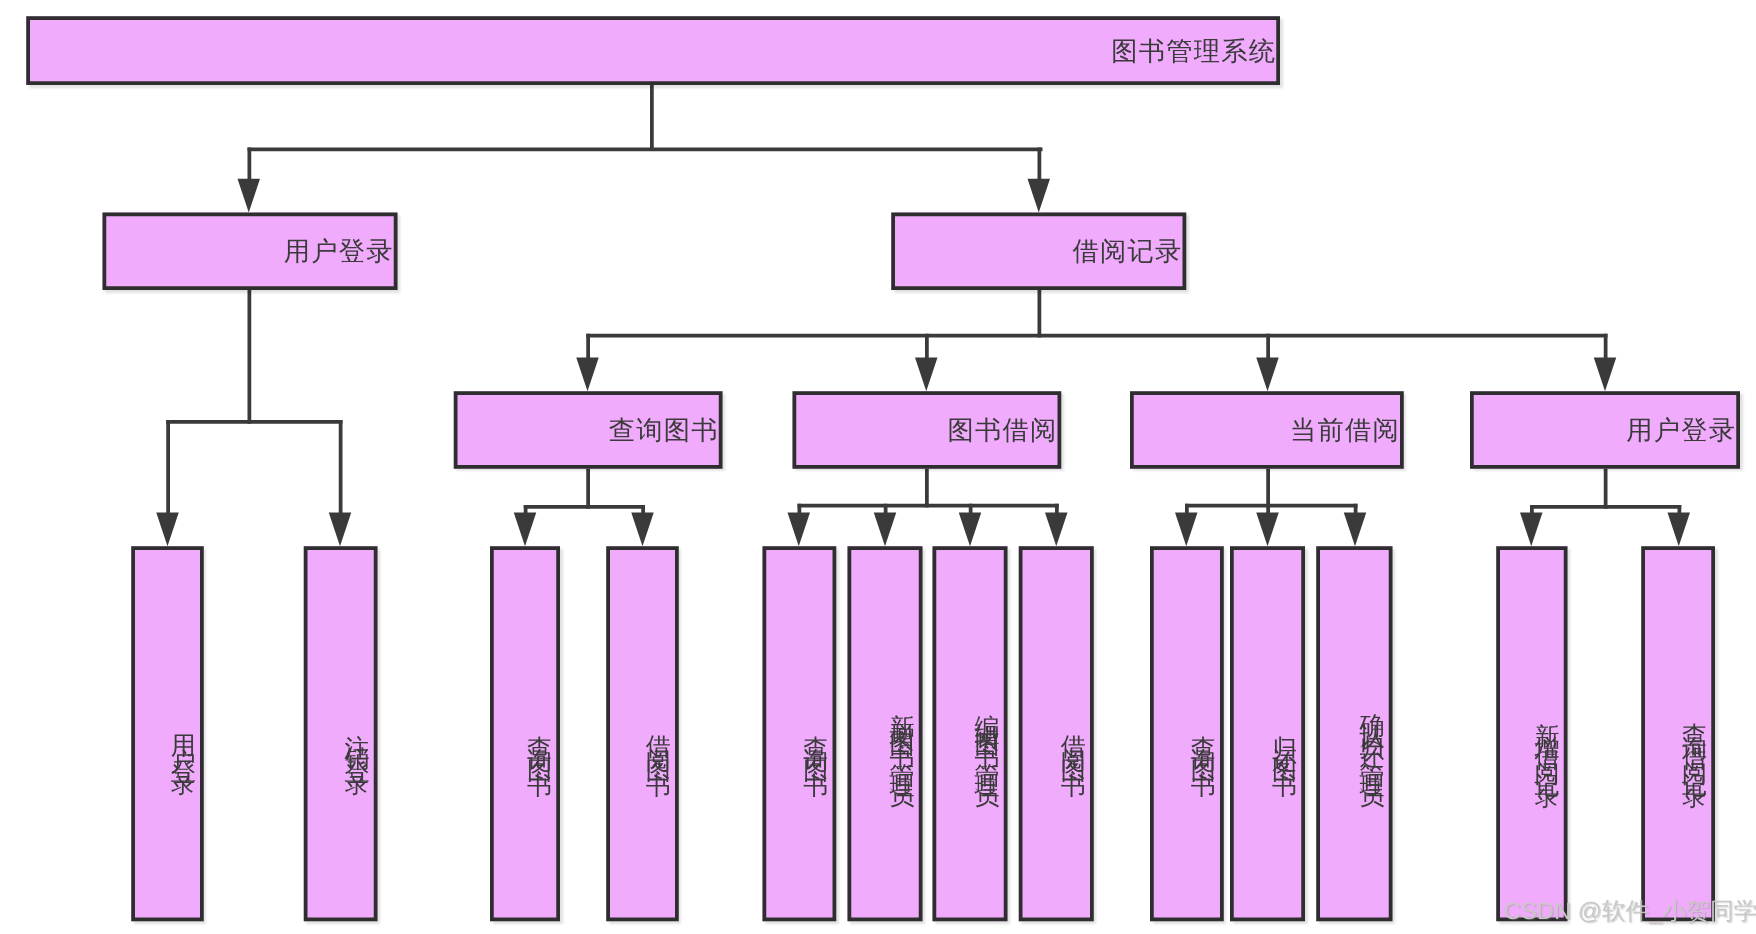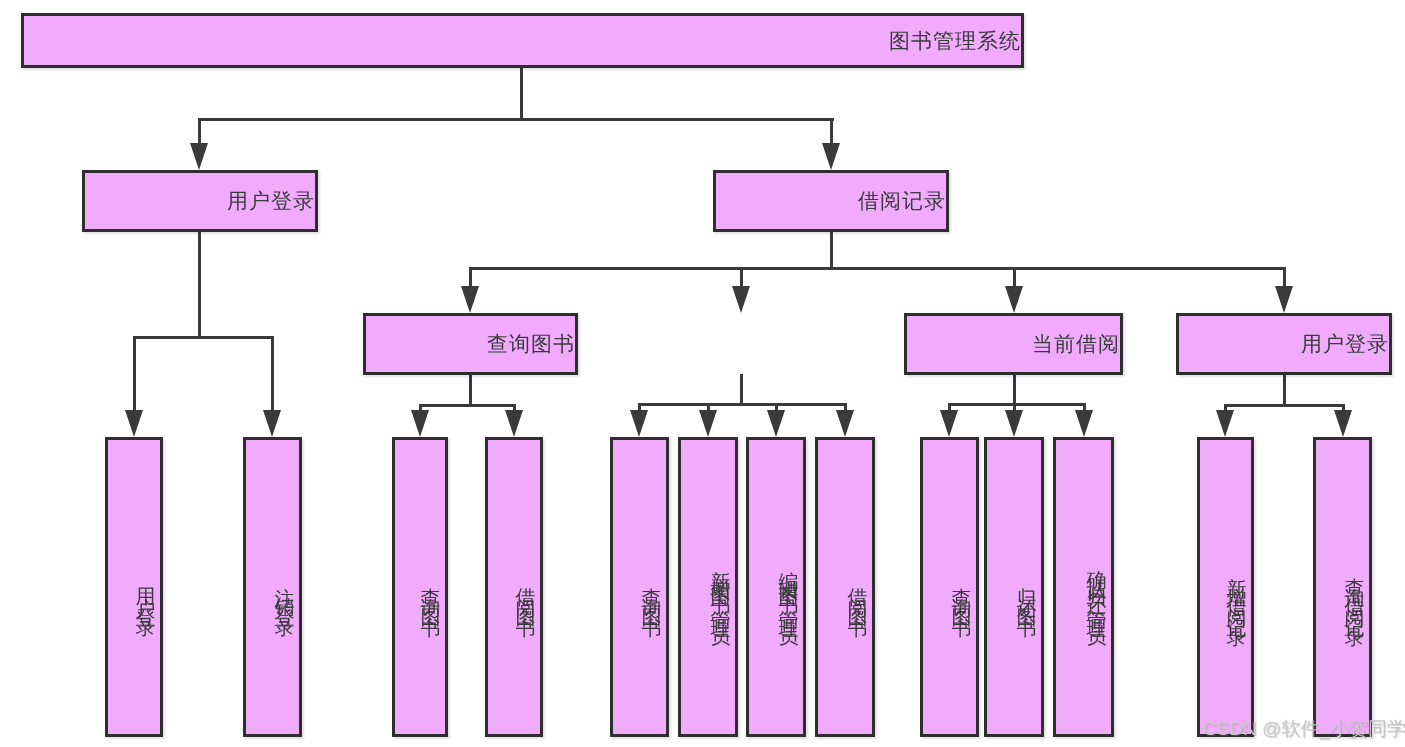--- a/index.html
+++ b/index.html
@@ -140,20 +140,23 @@
   <div class="node h-label" style="left:82px; top:170px; width:236px; height:62px;">
     <span>用户登录</span>
   </div>
   <div class="node h-label" style="left:713px; top:170px; width:236px; height:62px;">
     <span>借阅记录</span>
   </div>
 
   <div class="node h-label" style="left:363px; top:313px; width:215px; height:62px;">
     <span>查询图书</span>
   </div>
+  <div class="node h-label" style="left:634px; top:313px; width:215px; height:62px;">
+    <span>图书借阅</span>
+  </div>
   <div class="node h-label" style="left:904px; top:313px; width:219px; height:62px;">
     <span>当前借阅</span>
   </div>
   <div class="node h-label" style="left:1176px; top:313px; width:216px; height:62px;">
     <span>用户登录</span>
   </div>
 
   <div class="node leaf" style="left:105px; top:437px; width:58px; height:300px;">
     <span>用户登录</span>
   </div>

